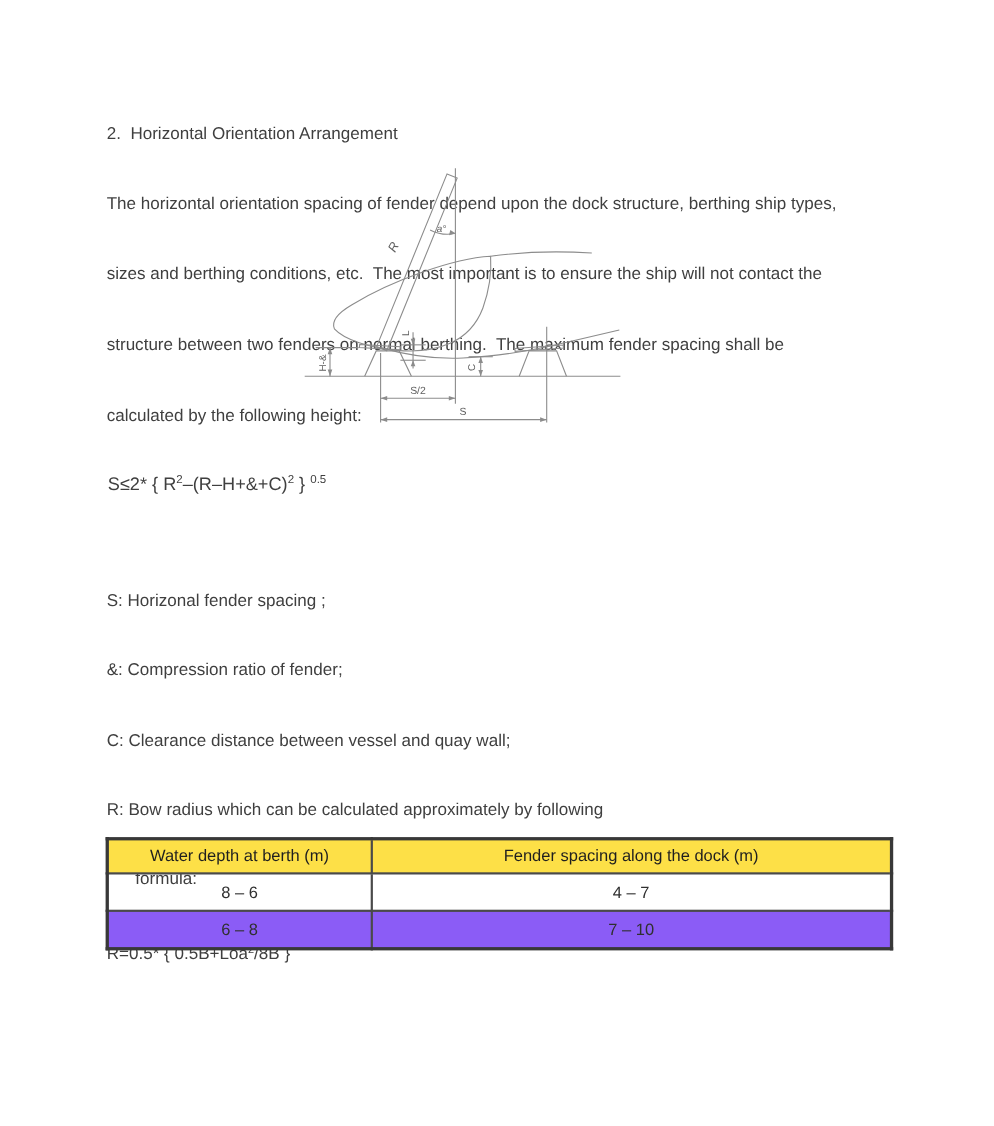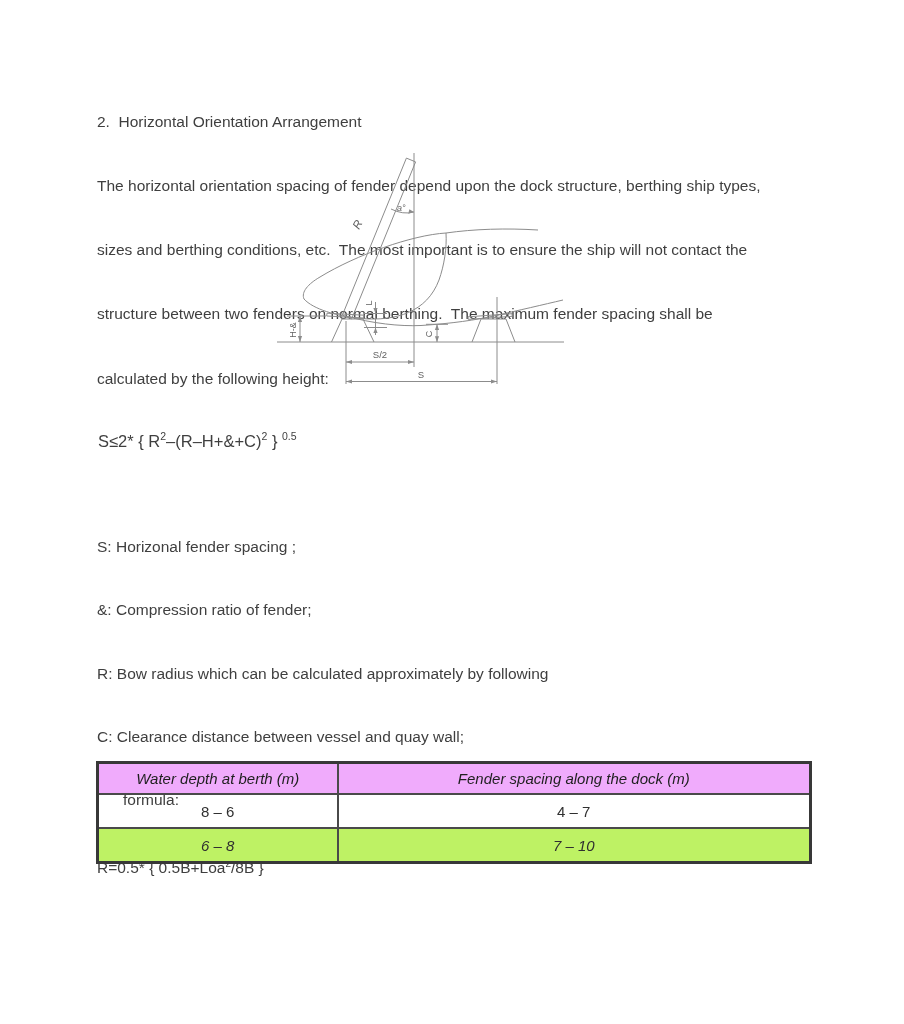--- a/index.html
+++ b/index.html
@@ -37,22 +37,22 @@
     font-size:15px; color:#303030;
   }
   .spec-table td, .spec-table th {
     border:2px solid #4a4a4a; text-align:center; padding:0;
     font-weight:normal;
   }
   .spec-table { border:3px solid #383838; }
   .spec-table th { height:29px; }
   .spec-table td { height:32px; }
   .col-depth { width:240px; }
-  .header-row th { background:#f0abfc; color:#1f1f1f;font-style:italic; }
-  .row-alt td { background:#bef264;font-style:italic; }
+  .header-row th { background:#fde047; color:#1f1f1f; }
+  .row-alt td { background:#8b5cf6; }
 </style>
 </head>
 <body>
 
 <div class="page">
 
   <div class="textblock">
     <div class="heading">2.  Horizontal Orientation Arrangement</div>
     <div>The horizontal orientation spacing of fender depend upon the dock structure, berthing ship types,</div>
     <div>sizes and berthing conditions, etc.  The most important is to ensure the ship will not contact the</div>
@@ -116,22 +116,22 @@
     <polygon class="dfill" points="86,231.5 92,229.4 92,233.6"></polygon>
     <polygon class="dfill" points="237,231.5 231,229.4 231,233.6"></polygon>
     <text class="dtext" x="161" y="227.5" font-size="9.5" text-anchor="middle">S</text>
   </svg>
 
   <div class="formula-line"><span>S≤2* { R</span><sup>2</sup><span>–(R–H+&amp;+C)</span><sup>2</sup><span> } </span><sup>0.5</sup></div>
 
   <div class="defs">
     <div>S: Horizonal fender spacing ;</div>
     <div>&amp;: Compression ratio of fender;</div>
+    <div>C: Clearance distance between vessel and quay wall;</div>
     <div>R: Bow radius which can be calculated approximately by following</div>
-    <div>C: Clearance distance between vessel and quay wall;</div>
     <div class="def-indent">formula:</div>
     <div><span>R=0.5* { 0.5B+Loa</span><sup>2</sup><span>/8B }</span></div>
     <div>Loa: Length overall</div>
   </div>
 
   <table class="spec-table">
     <colgroup>
         <col class="col-depth">
         <col>
       </colgroup>

